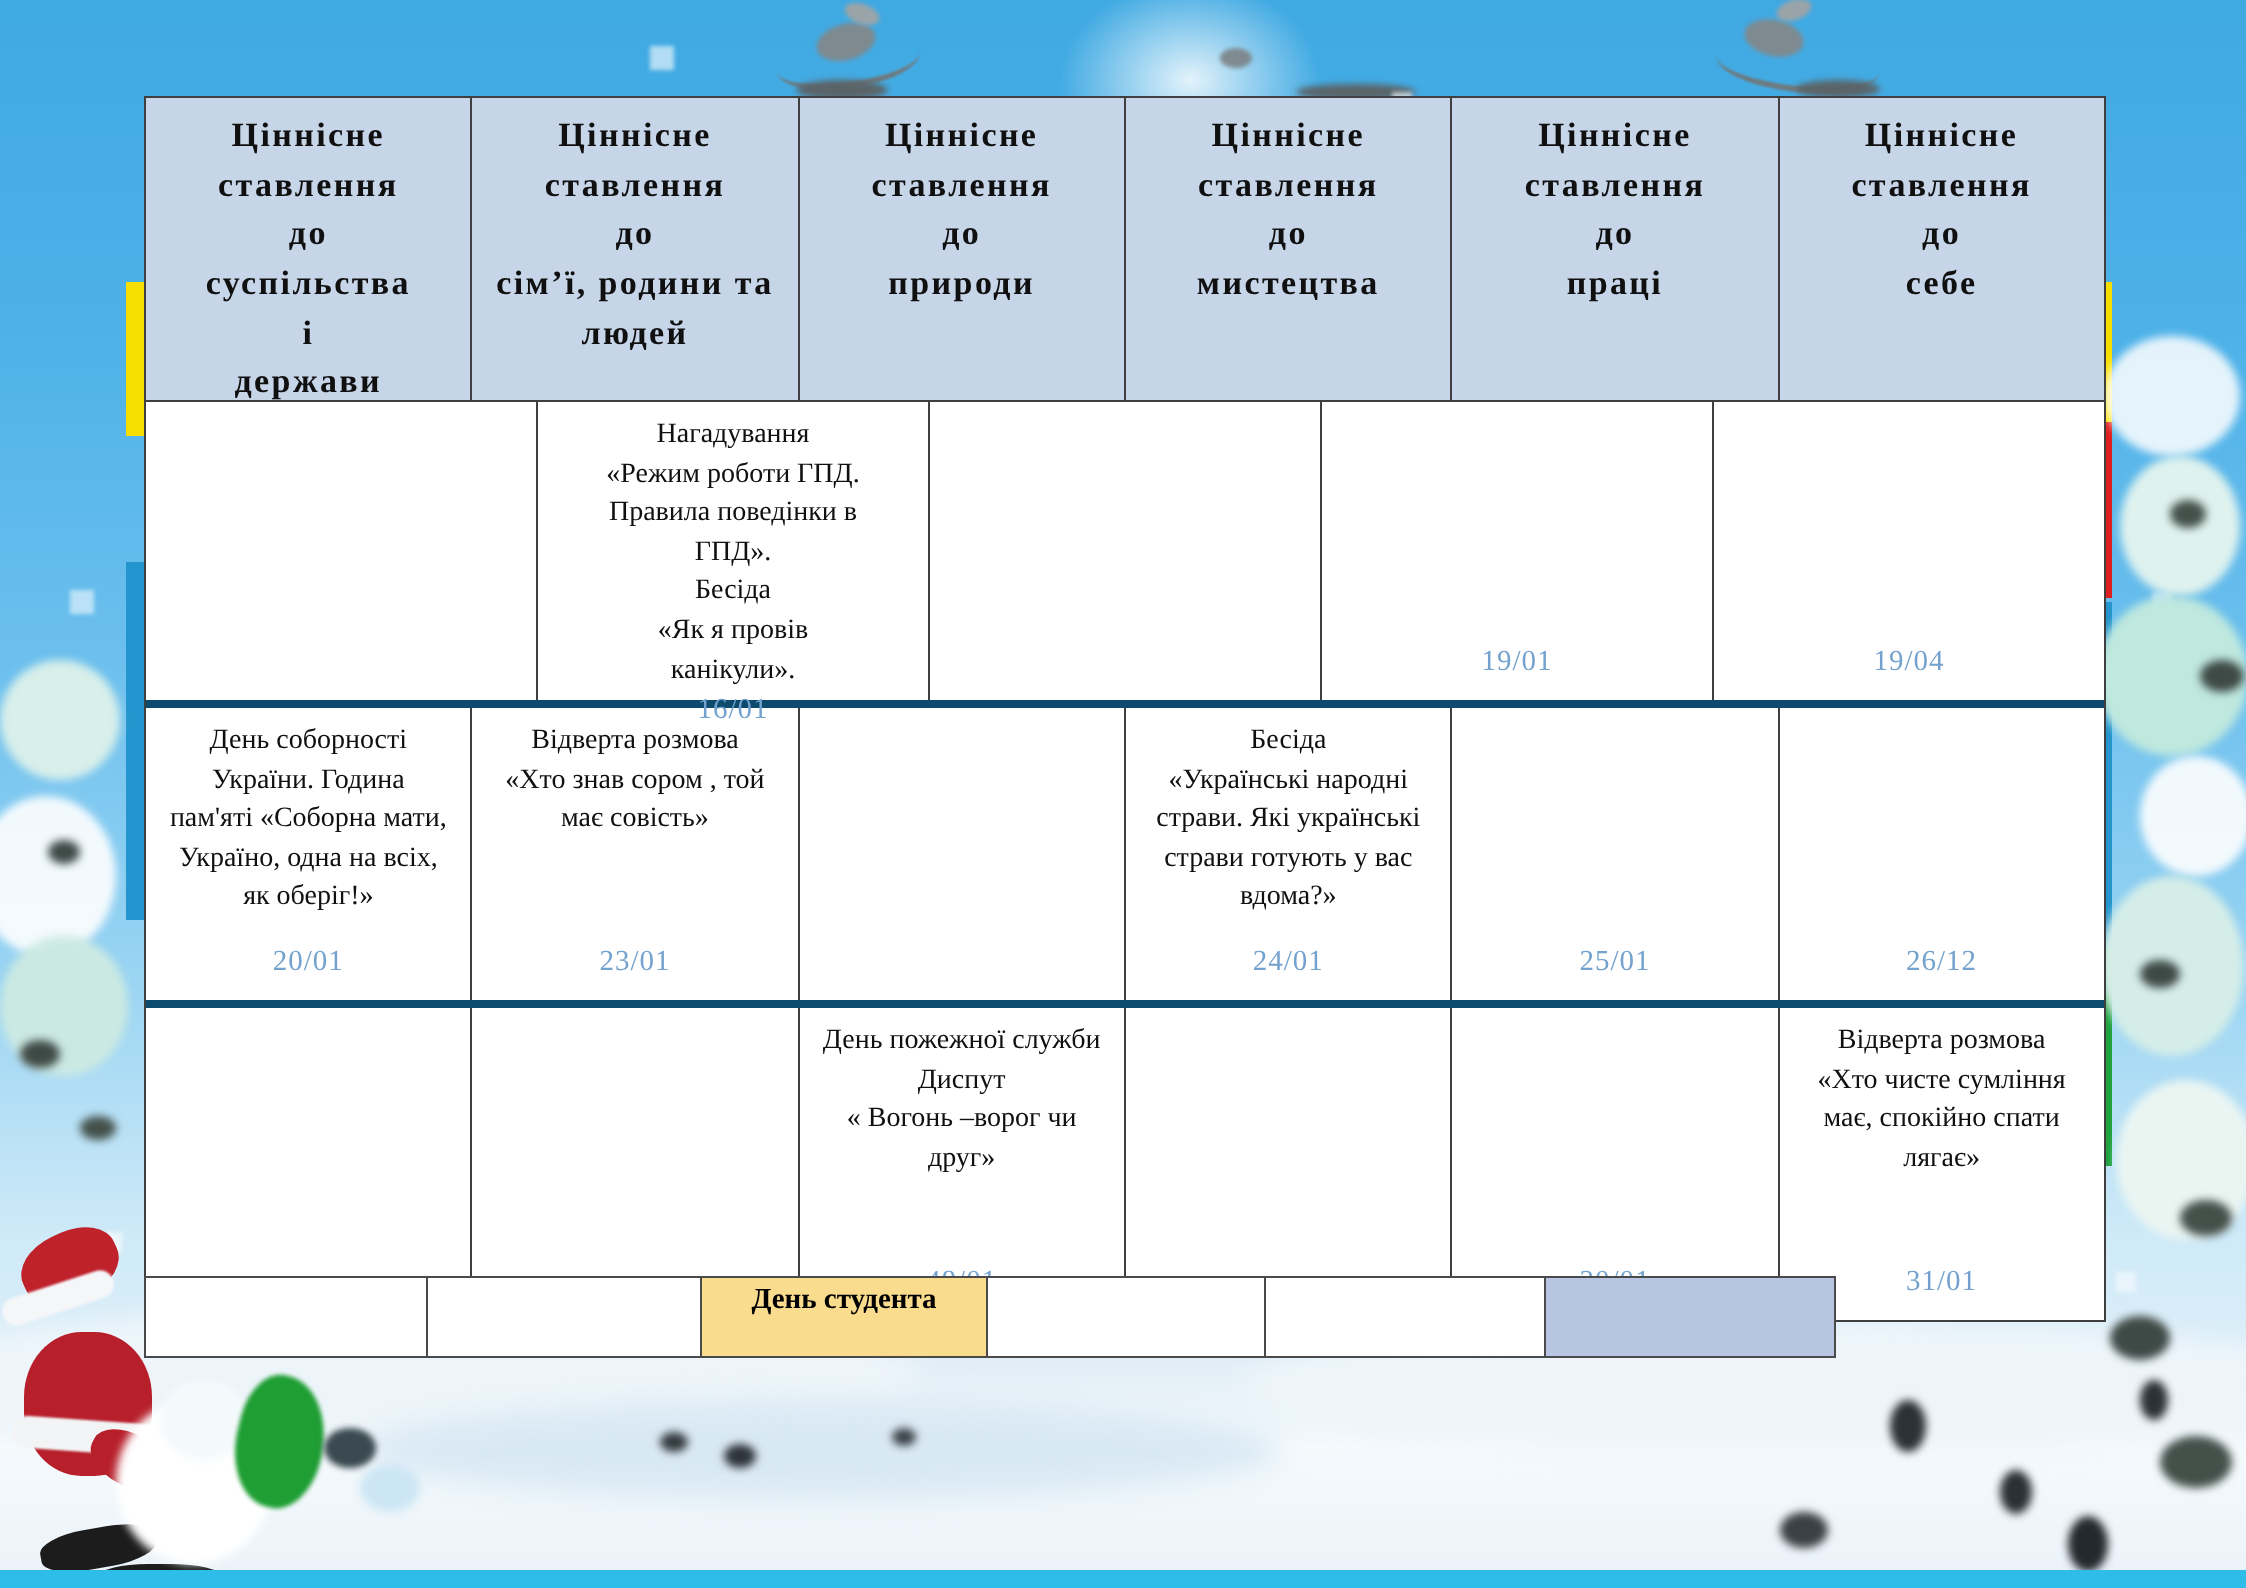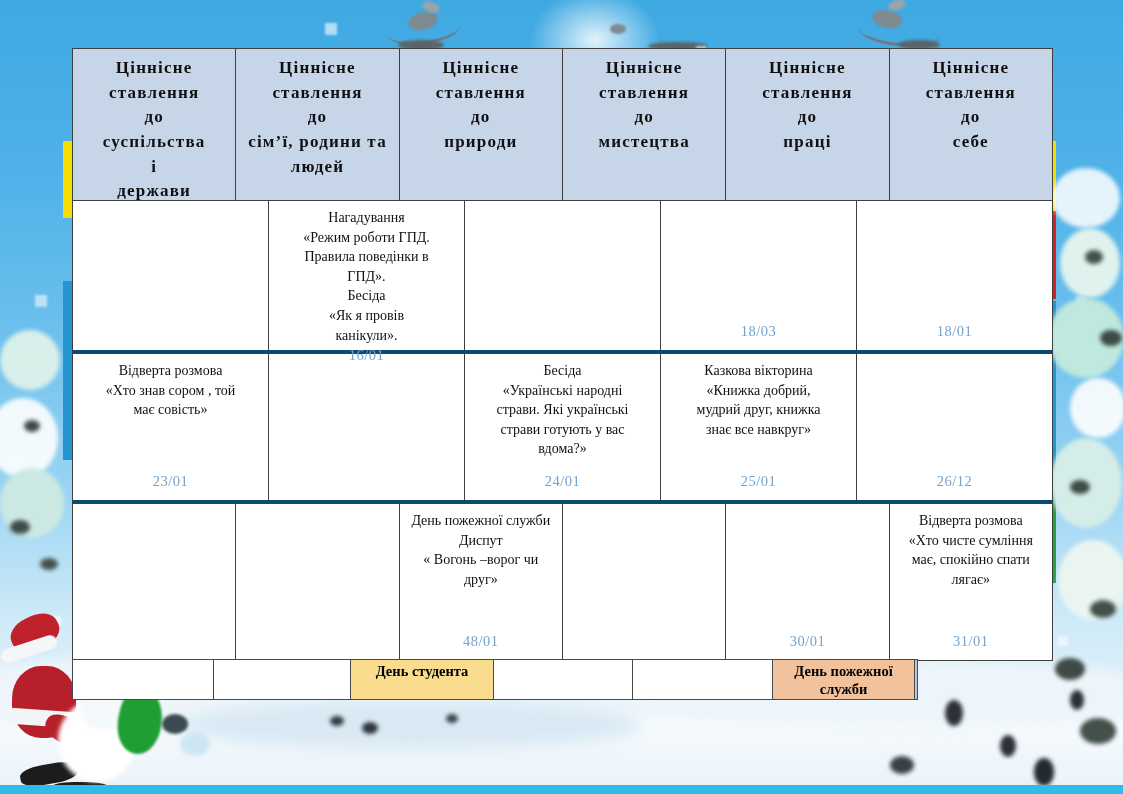--- a/index.html
+++ b/index.html
@@ -51,21 +51,21 @@
   .brow.r1 { height:153px; }
   .brow.r2 { height:150px; }
   .brow.r3 { height:156px; border-bottom:none; }
   .cell { flex:1 1 0; border-right:1px solid #3f3f3f; display:flex; flex-direction:column;
     align-items:center; padding:7px 4px 9px; font-size:14px; line-height:1.4; text-align:center; }
   .cell:last-child { border-right:none; }
   .cell-text { white-space:pre-line; }
   .cell-date { margin-top:auto; color:#74a2ce; letter-spacing:.5px; font-size:14.5px; }
 
   
-  .frow { position:absolute; left:72px; top:659px; width:846px; height:41px; display:flex;
+  .frow { position:absolute; left:72px; top:638px; width:846px; height:41px; display:flex;
     z-index:3; border:1px solid #4a4a4a; background:#fff; }
   .fcell { border-right:1px solid #4a4a4a; display:flex; justify-content:center; padding-top:2px;
     font-weight:bold; font-size:14.5px; text-align:center; white-space:pre-line; line-height:1.25; background:#fff; }
   .fcell:last-child { border-right:none; }
   .fw0{flex:0 0 141px;} .fw1{flex:0 0 137px;} .fw2{flex:0 0 143px;} .fw3{flex:0 0 139px;}
   .fw4{flex:0 0 140px;} .fw5{flex:0 0 142px;} .fw6{flex:1 1 auto;}
   .f-yellow { background:#f9dc8d; }
   .f-salmon { background:#f2c29d; }
   .f-lavender { background:#b7c5e2; }
 </style>
@@ -205,51 +205,55 @@
 Бесіда
 «Як я провів
 канікули».</div>
         <div class="cell-date">16/01</div>
       </div>
       <div class="cell">
         <div class="cell-text"></div>
         <div class="cell-date"></div>
       </div>
       <div class="cell">
-        <div class="cell-date">18/03</div>
-      </div>
-      <div class="cell">
-        <div class="cell-date">18/01</div>
+        <div class="cell-date">19/01</div>
+      </div>
+      <div class="cell">
+        <div class="cell-date">19/04</div>
       </div>
     </div>
 
     <div class="brow r2">
+      <div class="cell">
+        <div class="cell-text">День соборності
+України. Година
+пам'яті «Соборна мати,
+Україно, одна на всіх,
+як оберіг!»</div>
+        <div class="cell-date">20/01</div>
+      </div>
       <div class="cell">
         <div class="cell-text">Відверта розмова
 «Хто знав сором , той
 має совість»</div>
         <div class="cell-date">23/01</div>
       </div>
       <div class="cell">
         <div class="cell-text"></div>
         <div class="cell-date"></div>
       </div>
       <div class="cell">
         <div class="cell-text">Бесіда
 «Українські народні
 страви. Які українські
 страви готують у вас
 вдома?»</div>
         <div class="cell-date">24/01</div>
       </div>
       <div class="cell">
-        <div class="cell-text">Казкова вікторина
-«Книжка добрий,
-мудрий друг, книжка
-знає все навкруг»</div>
         <div class="cell-date">25/01</div>
       </div>
       <div class="cell">
         <div class="cell-date">26/12</div>
       </div>
     </div>
 
     <div class="brow r3">
       <div class="cell">
         <div class="cell-text"></div>
@@ -282,19 +286,17 @@
       </div>
     </div>
   </div>
 
   <div class="frow">
     <div class="fcell fw0"></div>
     <div class="fcell fw1"></div>
     <div class="fcell fw2 f-yellow">День студента</div>
     <div class="fcell fw3"></div>
     <div class="fcell fw4"></div>
-    <div class="fcell fw5 f-salmon">День пожежної
-служби</div>
     <div class="fcell fw6 f-lavender"></div>
   </div>
 
   <div class="bottombar"></div>
 </div>
 
 </body></html>

